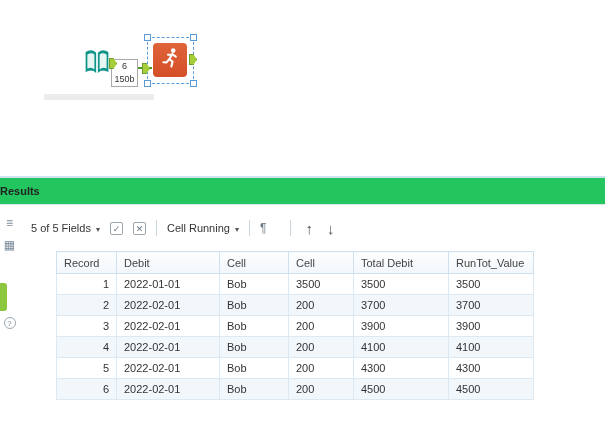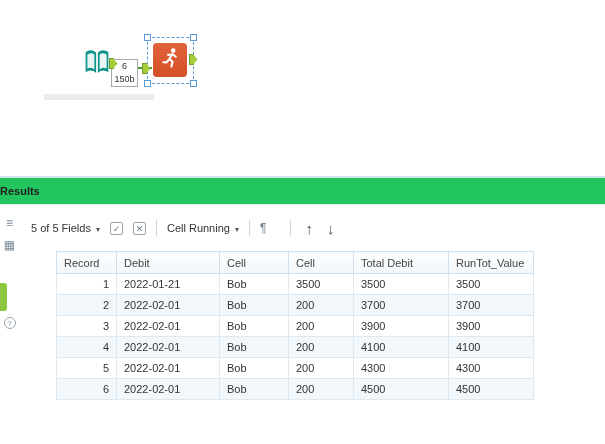--- a/index.html
+++ b/index.html
@@ -160,21 +160,21 @@
                 <th>Debit</th>
                 <th>Cell</th>
                 <th>Cell</th>
                 <th>Total Debit</th>
                 <th>RunTot_Value</th>
               </tr>
             </thead>
             <tbody>
               <tr class="odd">
                 <td class="num">1</td>
-                <td>2022-01-21</td>
+                <td>2022-01-01</td>
                 <td>Bob</td>
                 <td>3500</td>
                 <td>3500</td>
                 <td>3500</td>
               </tr>
               <tr class="even">
                 <td class="num">2</td>
                 <td>2022-02-01</td>
                 <td>Bob</td>
                 <td>200</td>

